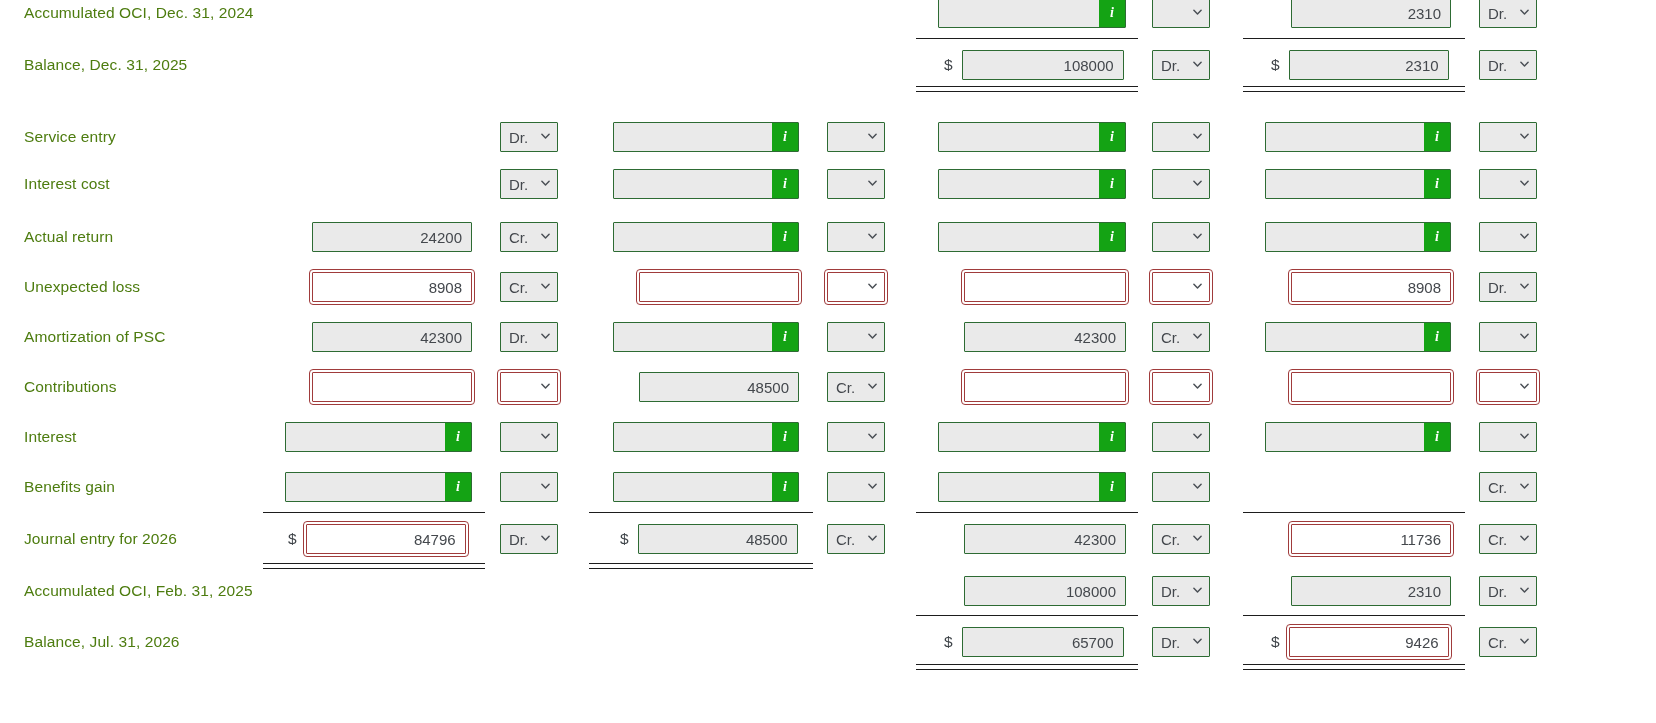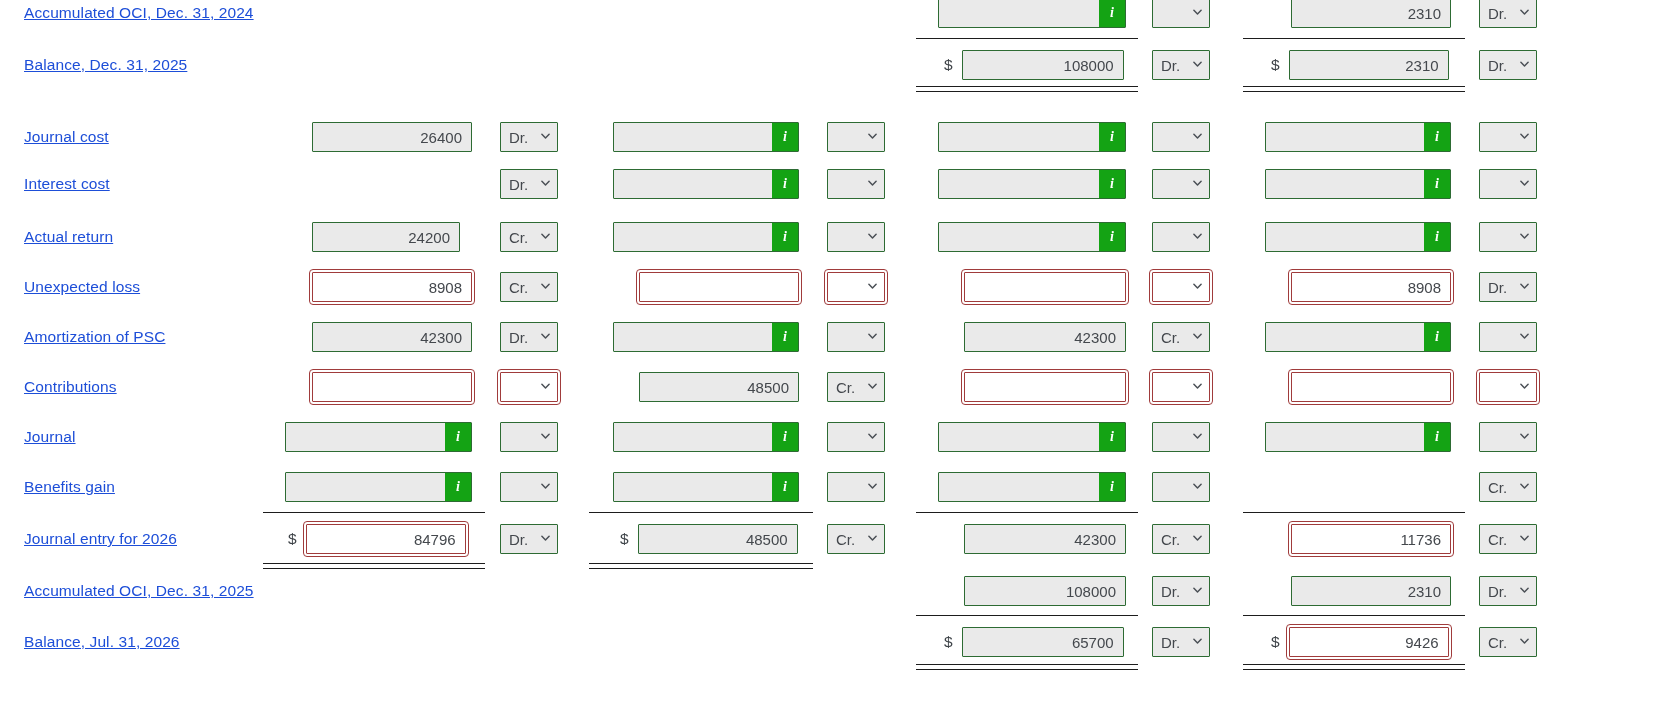--- a/index.html
+++ b/index.html
@@ -29,24 +29,23 @@
     left: 0;
     width: 1656px;
     height: 50px;
   }
   .rowlabel {
     position: absolute;
     left: 24px;
     top: 50%;
     transform: translateY(-50%);
     font-size: 15.5px;
-    color: #1d4ed8;
+    color: #4d7c0f;
     white-space: nowrap;
     letter-spacing: .1px;
-    text-decoration: underline;
   }
 
   
   .cell {
     position: absolute;
     top: 50%;
     transform: translateY(-50%);
     display: flex;
     align-items: center;
   }
@@ -203,26 +202,21 @@
           <span class="sval">Dr.</span>
           <span class="caret">
             <svg viewBox="0 0 10 7" width="9" height="7" aria-hidden="true">
               <path d="M1 1 L5 5.2 L9 1" fill="none" stroke="#4a4f55" stroke-width="1.6" stroke-linecap="round" stroke-linejoin="round"></path>
             </svg>
           </span>
         </div>
       </div>
     </div>
     <div class="row" style="top: 112px;">
-      <div class="rowlabel">Journal cost</div>
-      <div class="cell" style="left: 312px;">
-        <div class="amt" style="width: 160px;">
-          <span class="val">26400</span>
-        </div>
-      </div>
+      <div class="rowlabel">Service entry</div>
       <div class="cell" style="left: 500px;">
         <div class="sel">
           <span class="sval">Dr.</span>
           <span class="caret">
             <svg viewBox="0 0 10 7" width="9" height="7" aria-hidden="true">
               <path d="M1 1 L5 5.2 L9 1" fill="none" stroke="#4a4f55" stroke-width="1.6" stroke-linecap="round" stroke-linejoin="round"></path>
             </svg>
           </span>
         </div>
       </div>
@@ -332,21 +326,21 @@
             <svg viewBox="0 0 10 7" width="9" height="7" aria-hidden="true">
               <path d="M1 1 L5 5.2 L9 1" fill="none" stroke="#4a4f55" stroke-width="1.6" stroke-linecap="round" stroke-linejoin="round"></path>
             </svg>
           </span>
         </div>
       </div>
     </div>
     <div class="row" style="top: 212px;">
       <div class="rowlabel">Actual return</div>
       <div class="cell" style="left: 312px;">
-        <div class="amt" style="width: 148px;">
+        <div class="amt" style="width: 160px;">
           <span class="val">24200</span>
         </div>
       </div>
       <div class="cell" style="left: 500px;">
         <div class="sel">
           <span class="sval">Cr.</span>
           <span class="caret">
             <svg viewBox="0 0 10 7" width="9" height="7" aria-hidden="true">
               <path d="M1 1 L5 5.2 L9 1" fill="none" stroke="#4a4f55" stroke-width="1.6" stroke-linecap="round" stroke-linejoin="round"></path>
             </svg>
@@ -587,21 +581,21 @@
           <span class="sval"></span>
           <span class="caret">
             <svg viewBox="0 0 10 7" width="9" height="7" aria-hidden="true">
               <path d="M1 1 L5 5.2 L9 1" fill="none" stroke="#4a4f55" stroke-width="1.6" stroke-linecap="round" stroke-linejoin="round"></path>
             </svg>
           </span>
         </div>
       </div>
     </div>
     <div class="row" style="top: 412px;">
-      <div class="rowlabel">Journal</div>
+      <div class="rowlabel">Interest</div>
       <div class="cell" style="left: 285px;">
         <div class="amt withinfo" style="width: 187px;">
           <span class="val"></span>
           <span class="infotag">i</span>
         </div>
       </div>
       <div class="cell" style="left: 500px;">
         <div class="sel">
           <span class="sval"></span>
           <span class="caret">
@@ -780,21 +774,21 @@
           <span class="sval">Cr.</span>
           <span class="caret">
             <svg viewBox="0 0 10 7" width="9" height="7" aria-hidden="true">
               <path d="M1 1 L5 5.2 L9 1" fill="none" stroke="#4a4f55" stroke-width="1.6" stroke-linecap="round" stroke-linejoin="round"></path>
             </svg>
           </span>
         </div>
       </div>
     </div>
     <div class="row" style="top: 566px;">
-      <div class="rowlabel">Accumulated OCI, Dec. 31, 2025</div>
+      <div class="rowlabel">Accumulated OCI, Feb. 31, 2025</div>
       <div class="cell" style="left: 964px;">
         <div class="amt" style="width: 162px;">
           <span class="val">108000</span>
         </div>
       </div>
       <div class="cell" style="left: 1152px;">
         <div class="sel">
           <span class="sval">Dr.</span>
           <span class="caret">
             <svg viewBox="0 0 10 7" width="9" height="7" aria-hidden="true">

